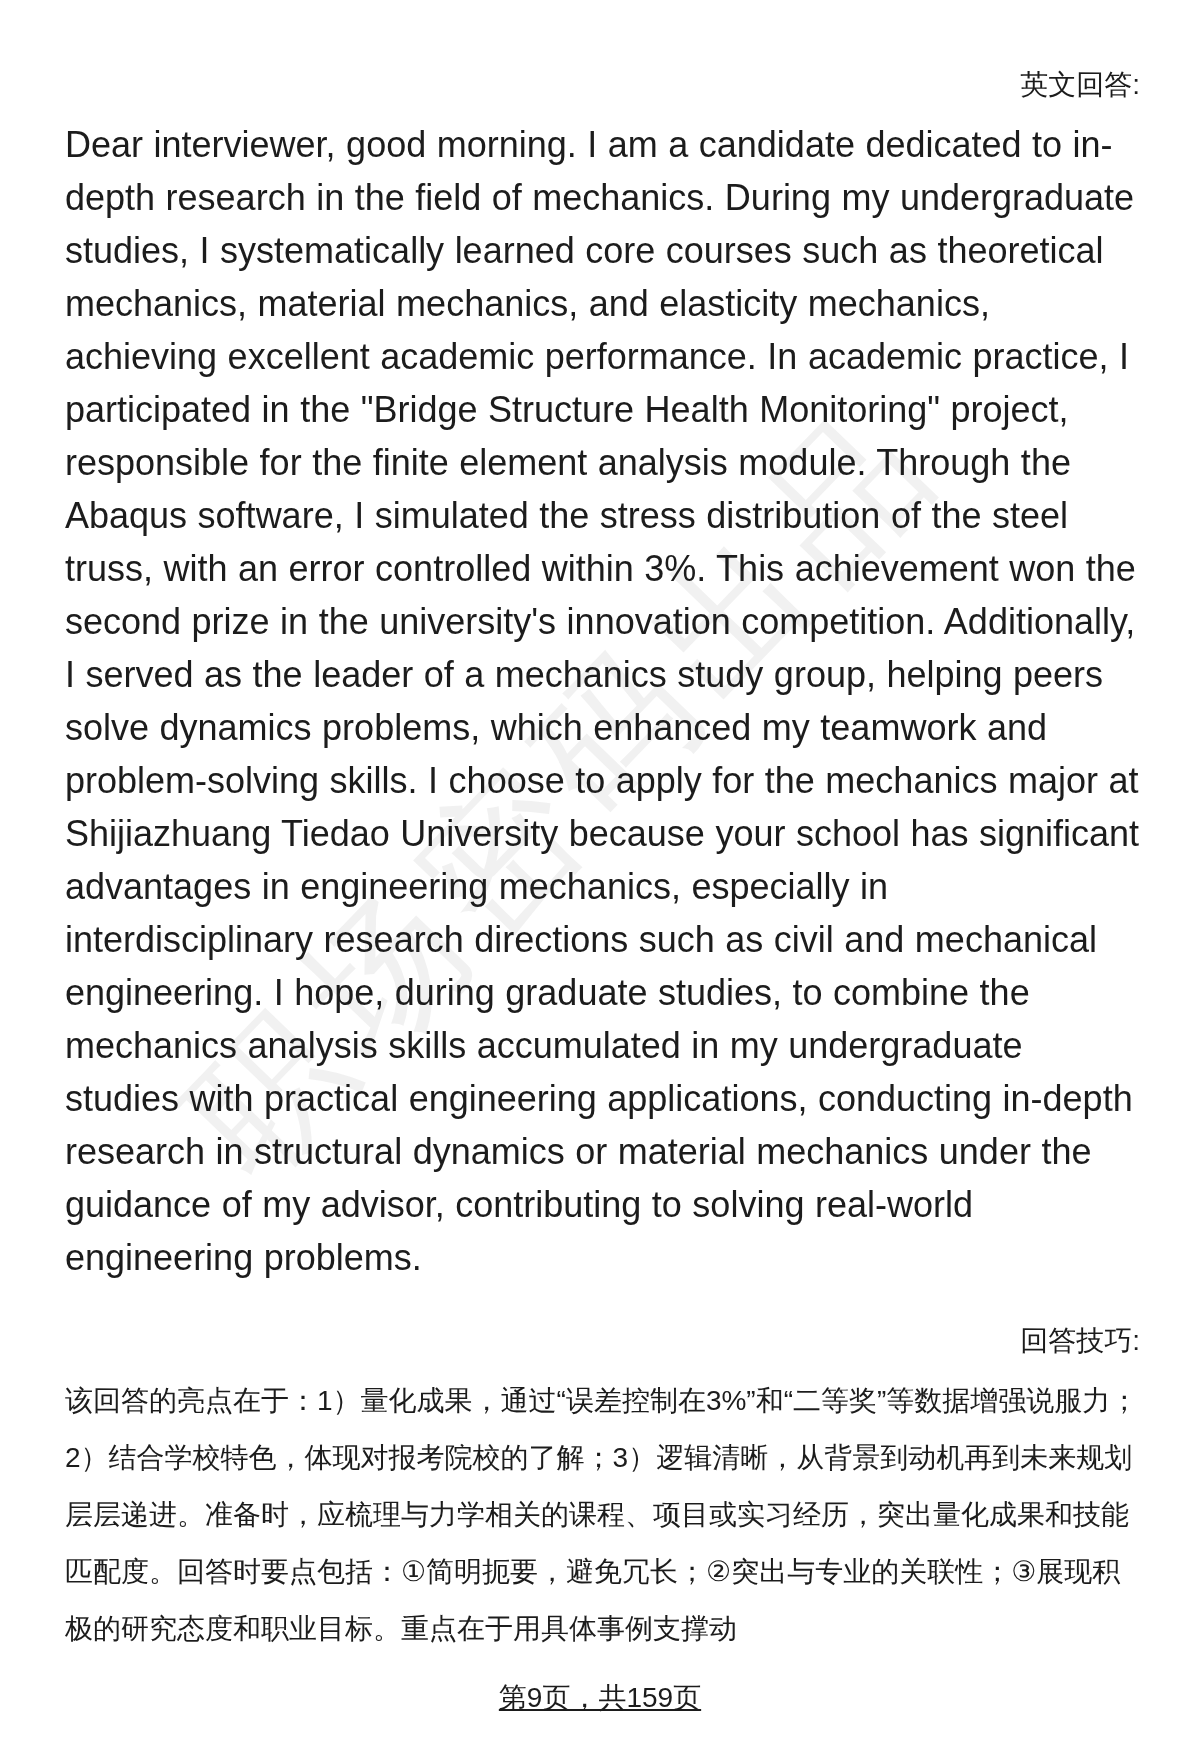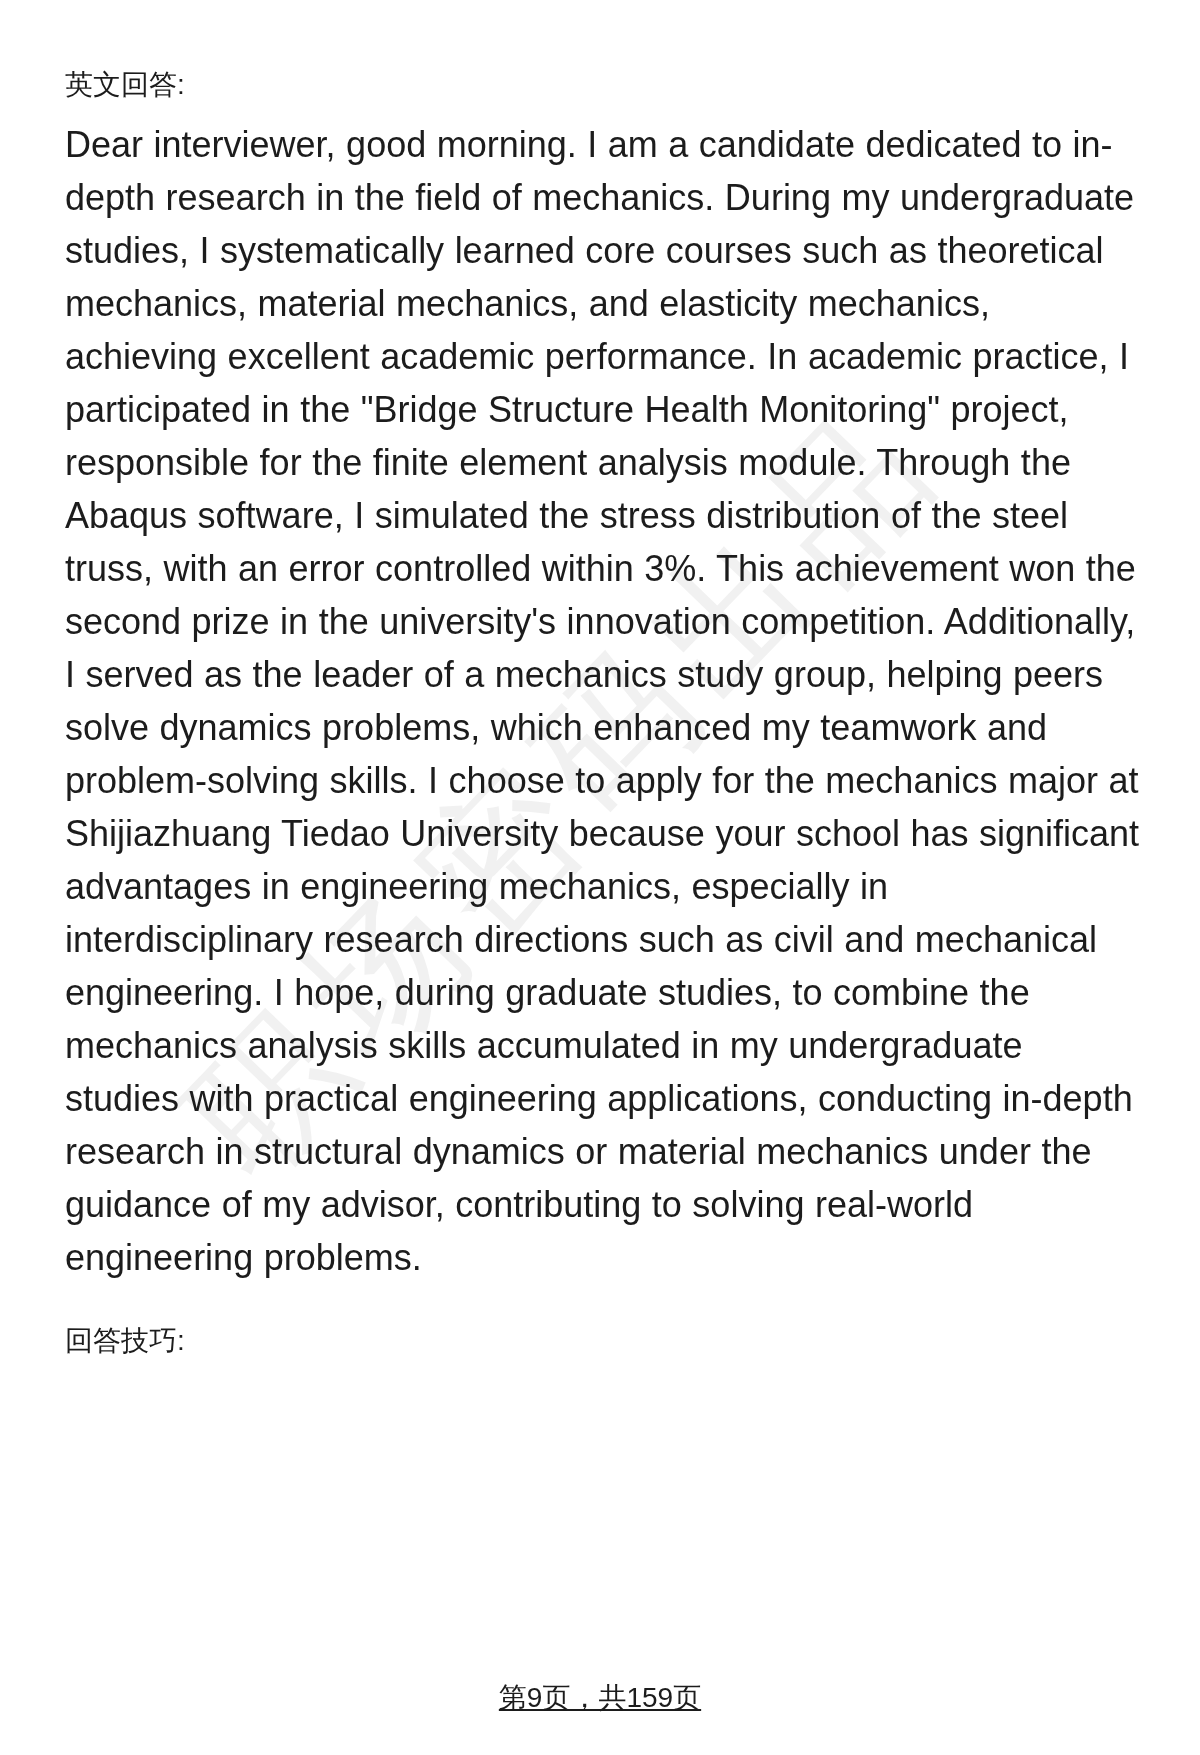--- a/index.html
+++ b/index.html
@@ -34,20 +34,21 @@
     position: absolute;
     left: 65px;
     right: 60px;
     top: 58px;
     z-index: 1;
   }
   .heading {
     font-size: 28px;
     line-height: 54px;
     margin: 0;
+    text-align: right;
   }
   .body-en {
     font-size: 36px;
     line-height: 53px;
     margin: 6px 0 0 0;
     text-align: left;
     word-spacing: 0.5px;
   }
   .section-tips {
     margin-top: 30px;
@@ -78,19 +79,20 @@
 
   <div class="content">
 
     <div class="section">
       <div class="heading">英文回答:</div>
       <p class="body-en">Dear interviewer, good morning. I am a candidate dedicated to in-depth research in the field of mechanics. During my undergraduate studies, I systematically learned core courses such as theoretical mechanics, material mechanics, and elasticity mechanics, achieving excellent academic performance. In academic practice, I participated in the "Bridge Structure Health Monitoring" project, responsible for the finite element analysis module. Through the Abaqus software, I simulated the stress distribution of the steel truss, with an error controlled within 3%. This achievement won the second prize in the university's innovation competition. Additionally, I served as the leader of a mechanics study group, helping peers solve dynamics problems, which enhanced my teamwork and problem-solving skills. I choose to apply for the mechanics major at Shijiazhuang Tiedao University because your school has significant advantages in engineering mechanics, especially in interdisciplinary research directions such as civil and mechanical engineering. I hope, during graduate studies, to combine the mechanics analysis skills accumulated in my undergraduate studies with practical engineering applications, conducting in-depth research in structural dynamics or material mechanics under the guidance of my advisor, contributing to solving real-world engineering problems.</p>
     </div>
 
     <div class="section section-tips">
       <div class="heading">回答技巧:</div>
+      <p class="body-zh">该回答的亮点在于：1）量化成果，通过“误差控制在3%”和“二等奖”等数据增强说服力；2）结合学校特色，体现对报考院校的了解；3）逻辑清晰，从背景到动机再到未来规划层层递进。准备时，应梳理与力学相关的课程、项目或实习经历，突出量化成果和技能匹配度。回答时要点包括：①简明扼要，避免冗长；②突出与专业的关联性；③展现积极的研究态度和职业目标。重点在于用具体事例支撑动</p>
     </div>
 
   </div>
 
   <div class="footer">第9页，共159页</div>
 
 </div>
 
 </body></html>

